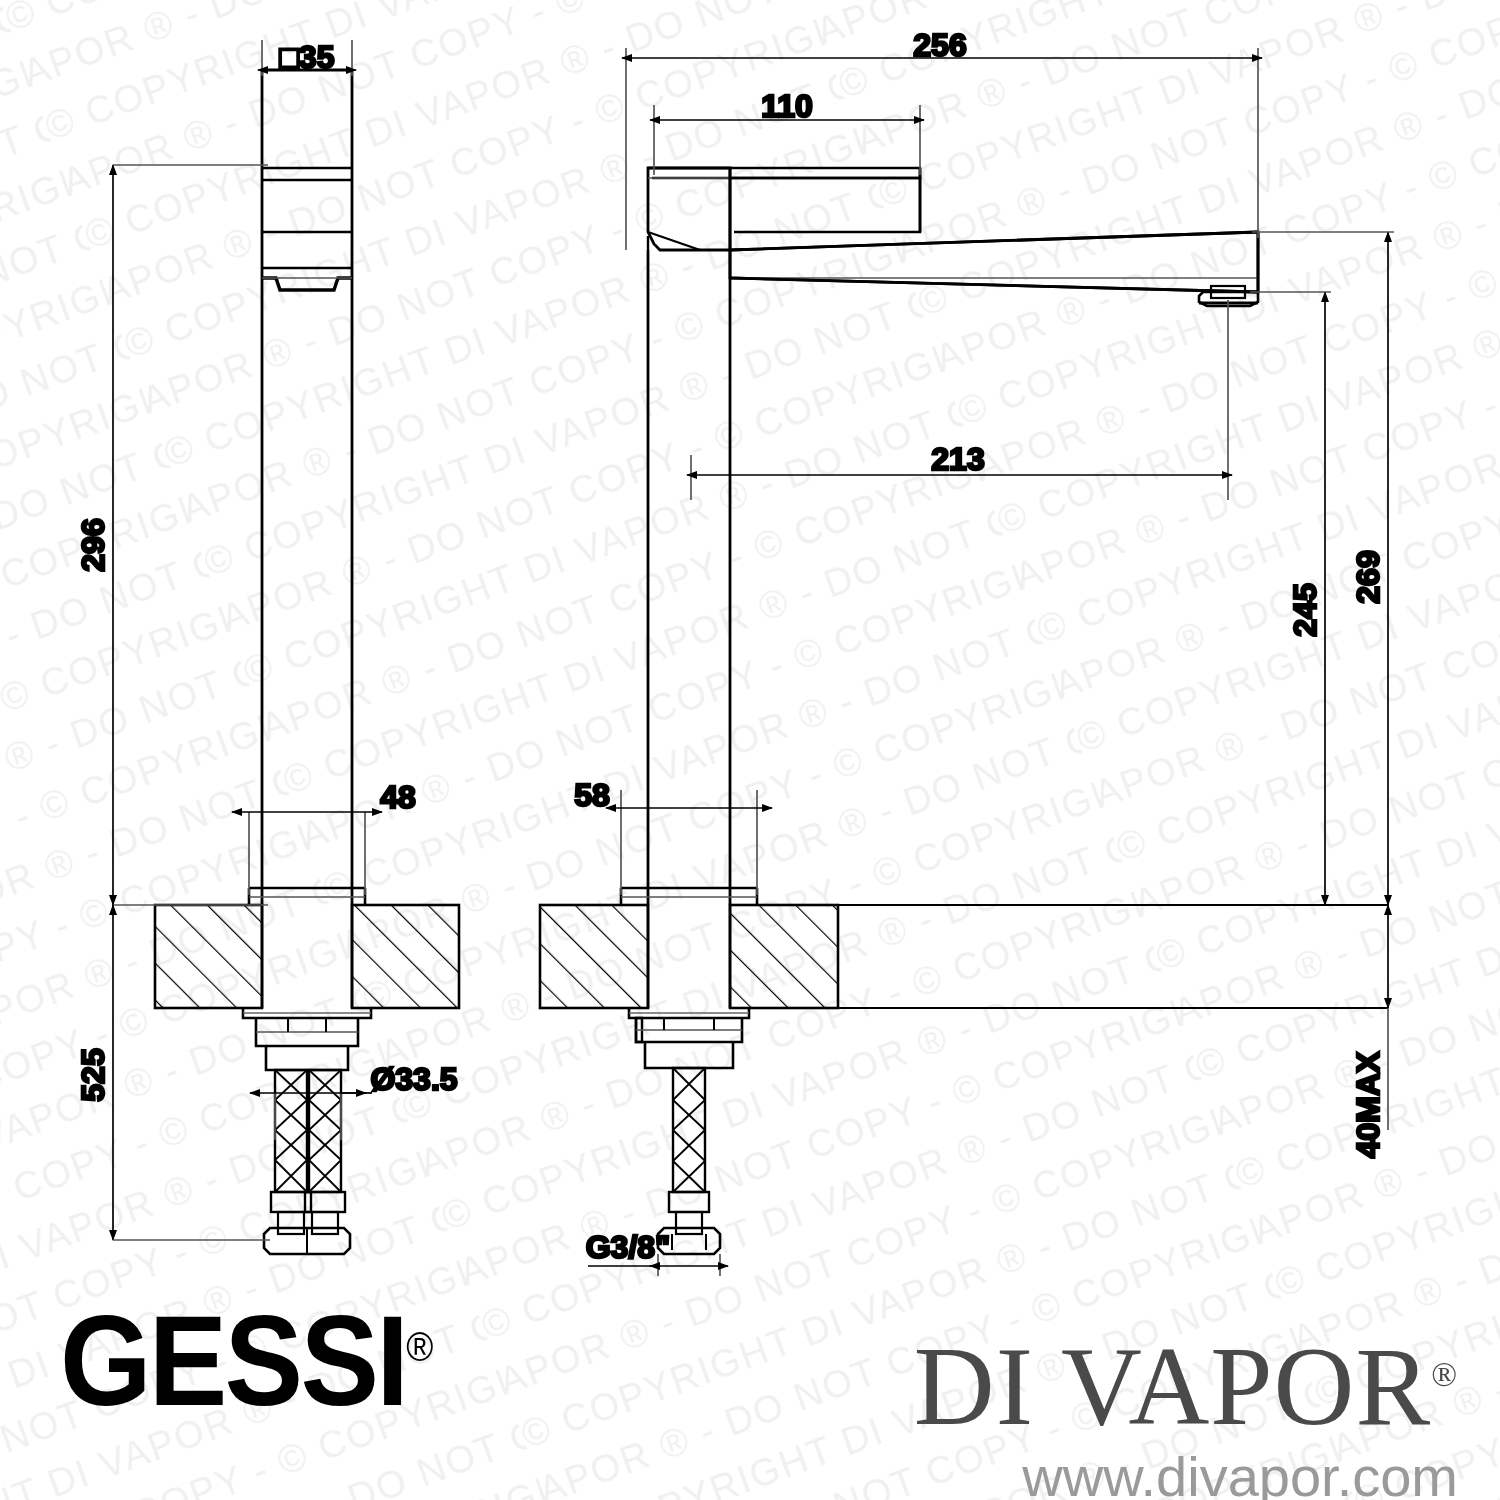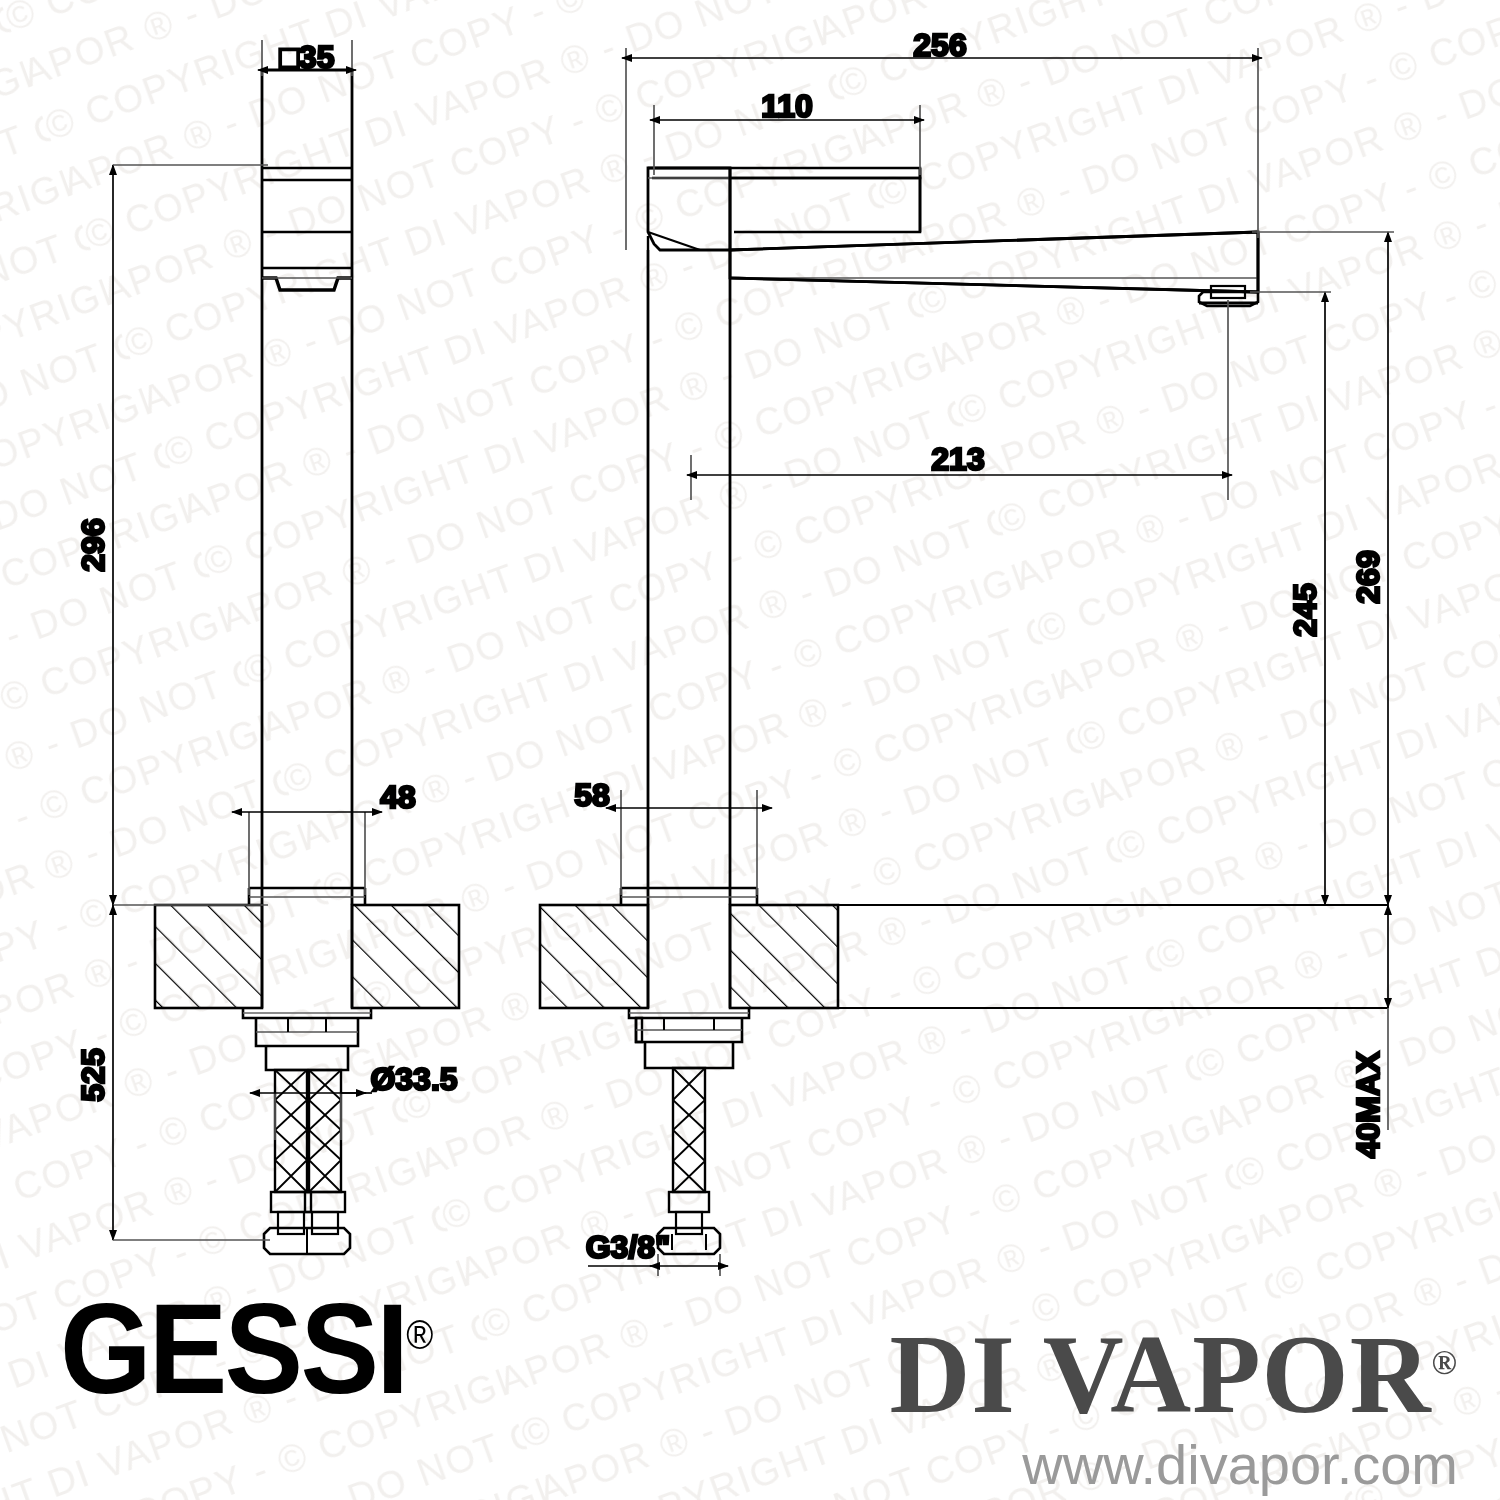--- a/index.html
+++ b/index.html
@@ -1,28 +1,28 @@
 <!DOCTYPE html>
 <html><head>
 <meta charset="utf-8">
 <style>
   html,body{margin:0;padding:0;background:#fff;}
   body{width:1500px;height:1500px;position:relative;overflow:hidden;
        font-family:"Liberation Sans", sans-serif;}
   #stage{position:absolute;left:0;top:0;width:1500px;height:1500px;background:#ffffff;padding-left:20px;}
   #wm{position:absolute;left:0;top:0;width:1500px;height:1500px;z-index:1;pointer-events:none;}
   #drawing{position:absolute;left:0;top:0;width:1500px;height:1500px;z-index:2;}
-  #logos{position:absolute;left:0;top:0;width:1500px;height:1179px;z-index:3;}
+  #logos{position:absolute;left:0;top:12px;width:1500px;height:1179px;z-index:3;}
   .gessi{position:absolute;left:60px;top:1285px;font-family:"Liberation Sans", sans-serif;
          font-weight:700;font-size:128px;letter-spacing:-3px;color:#000;line-height:1;
          transform:scaleX(0.92);transform-origin:left top;}
   .gessi-r{font-size:40px;vertical-align:super;font-weight:400;letter-spacing:0;}
   .divapor{position:absolute;right:42px;top:1318px;text-align:right;}
   .dv-main{font-family:"Liberation Serif", serif;font-size:112px;color:#4a4a4a;
-           line-height:1;letter-spacing:1px;white-space:nowrap;font-weight:700;}
+           line-height:1;letter-spacing:1px;white-space:nowrap;font-weight:400;}
   .dv-r{font-size:34px;vertical-align:super;}
   .dv-url{font-family:"Liberation Sans", sans-serif;font-size:56px;color:#9a9a9a;
           margin-top:2px;letter-spacing:0px;white-space:nowrap;font-weight:400;}
   text.dim{font-family:"Liberation Sans", sans-serif;font-weight:700;fill:#000;}
 </style>
 </head>
 <body>
 
 <div id="stage">
 

